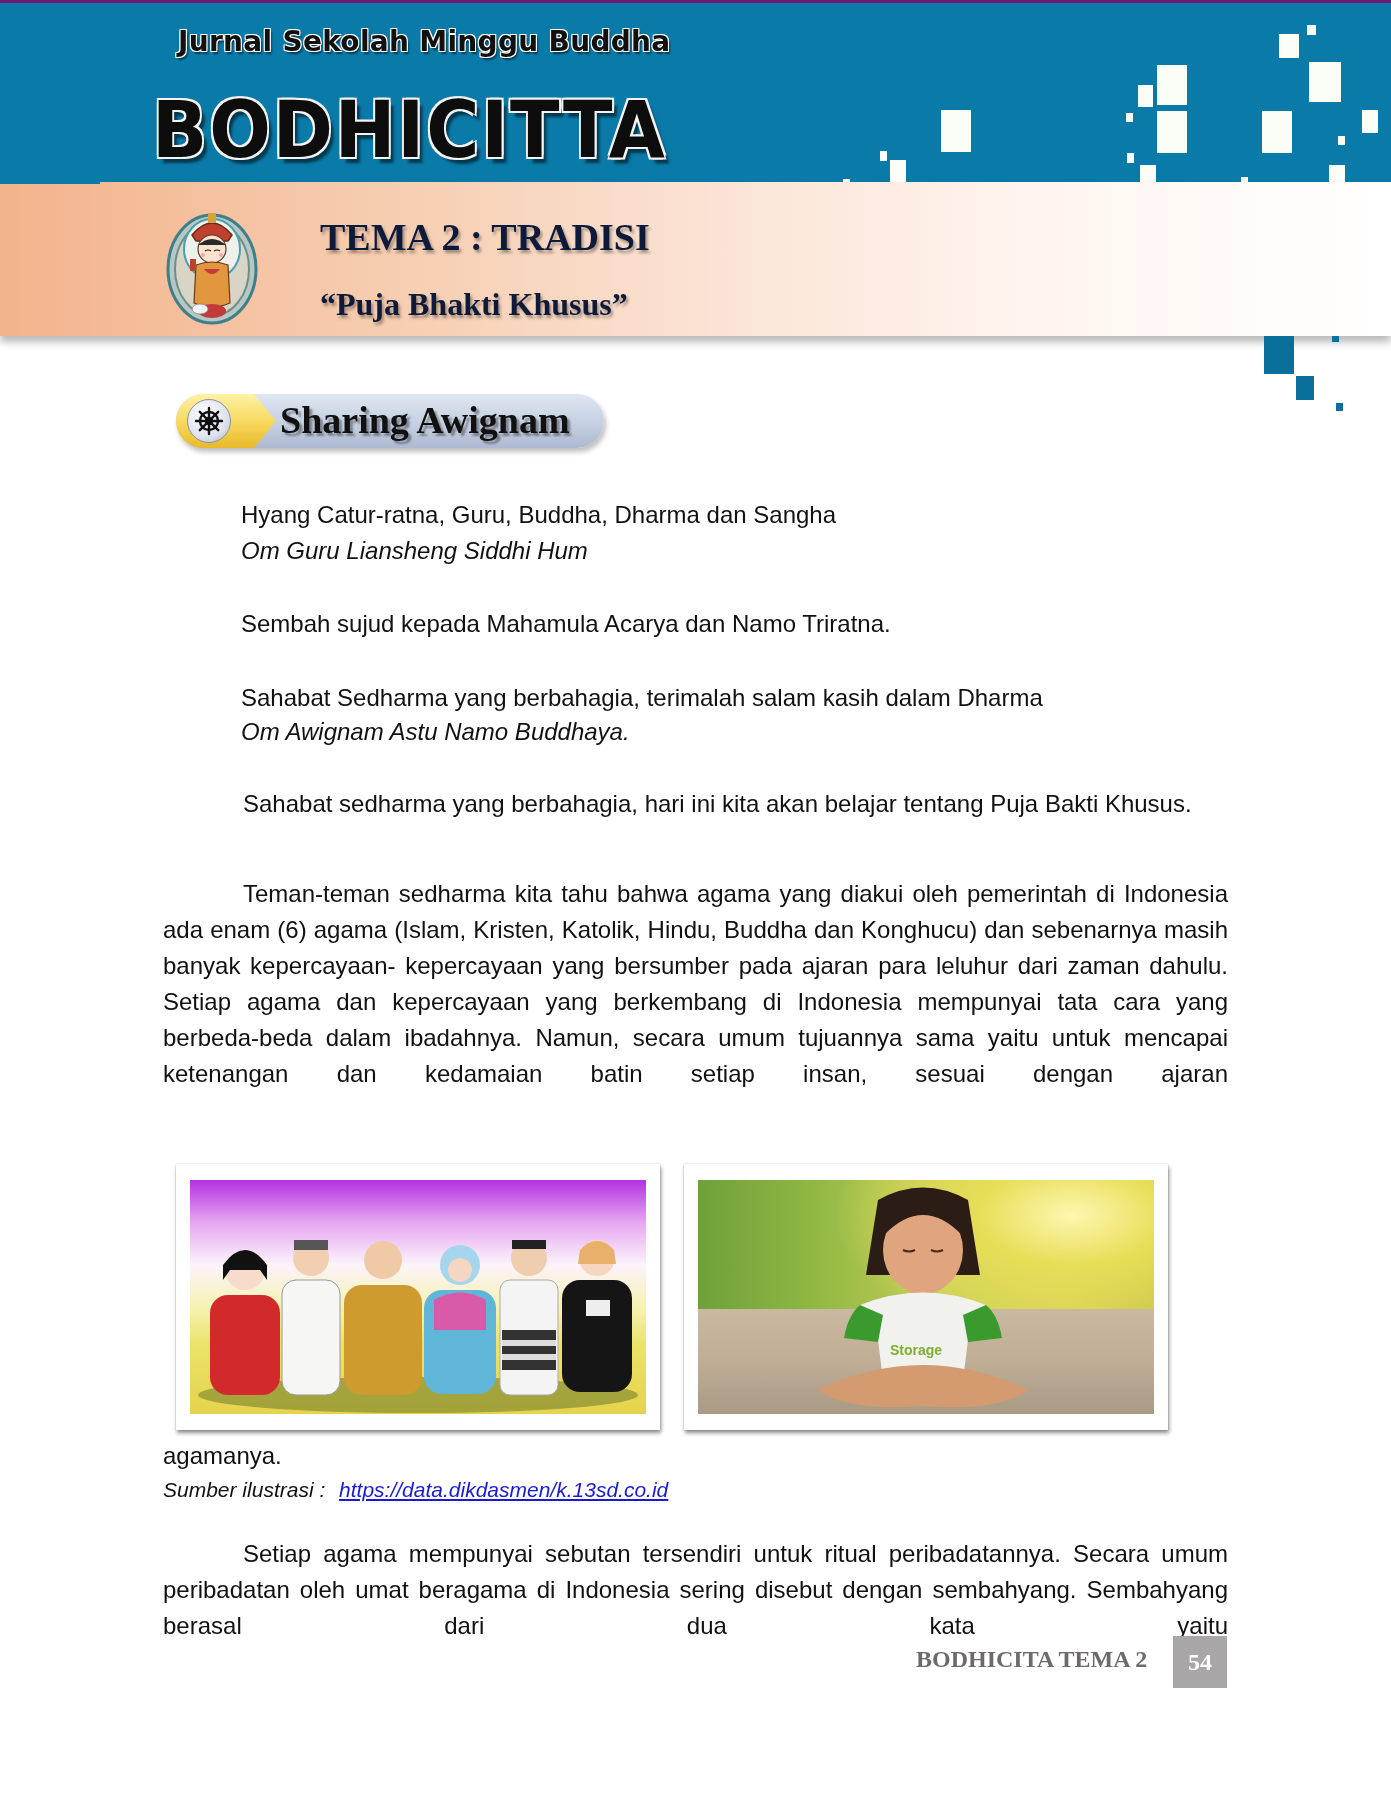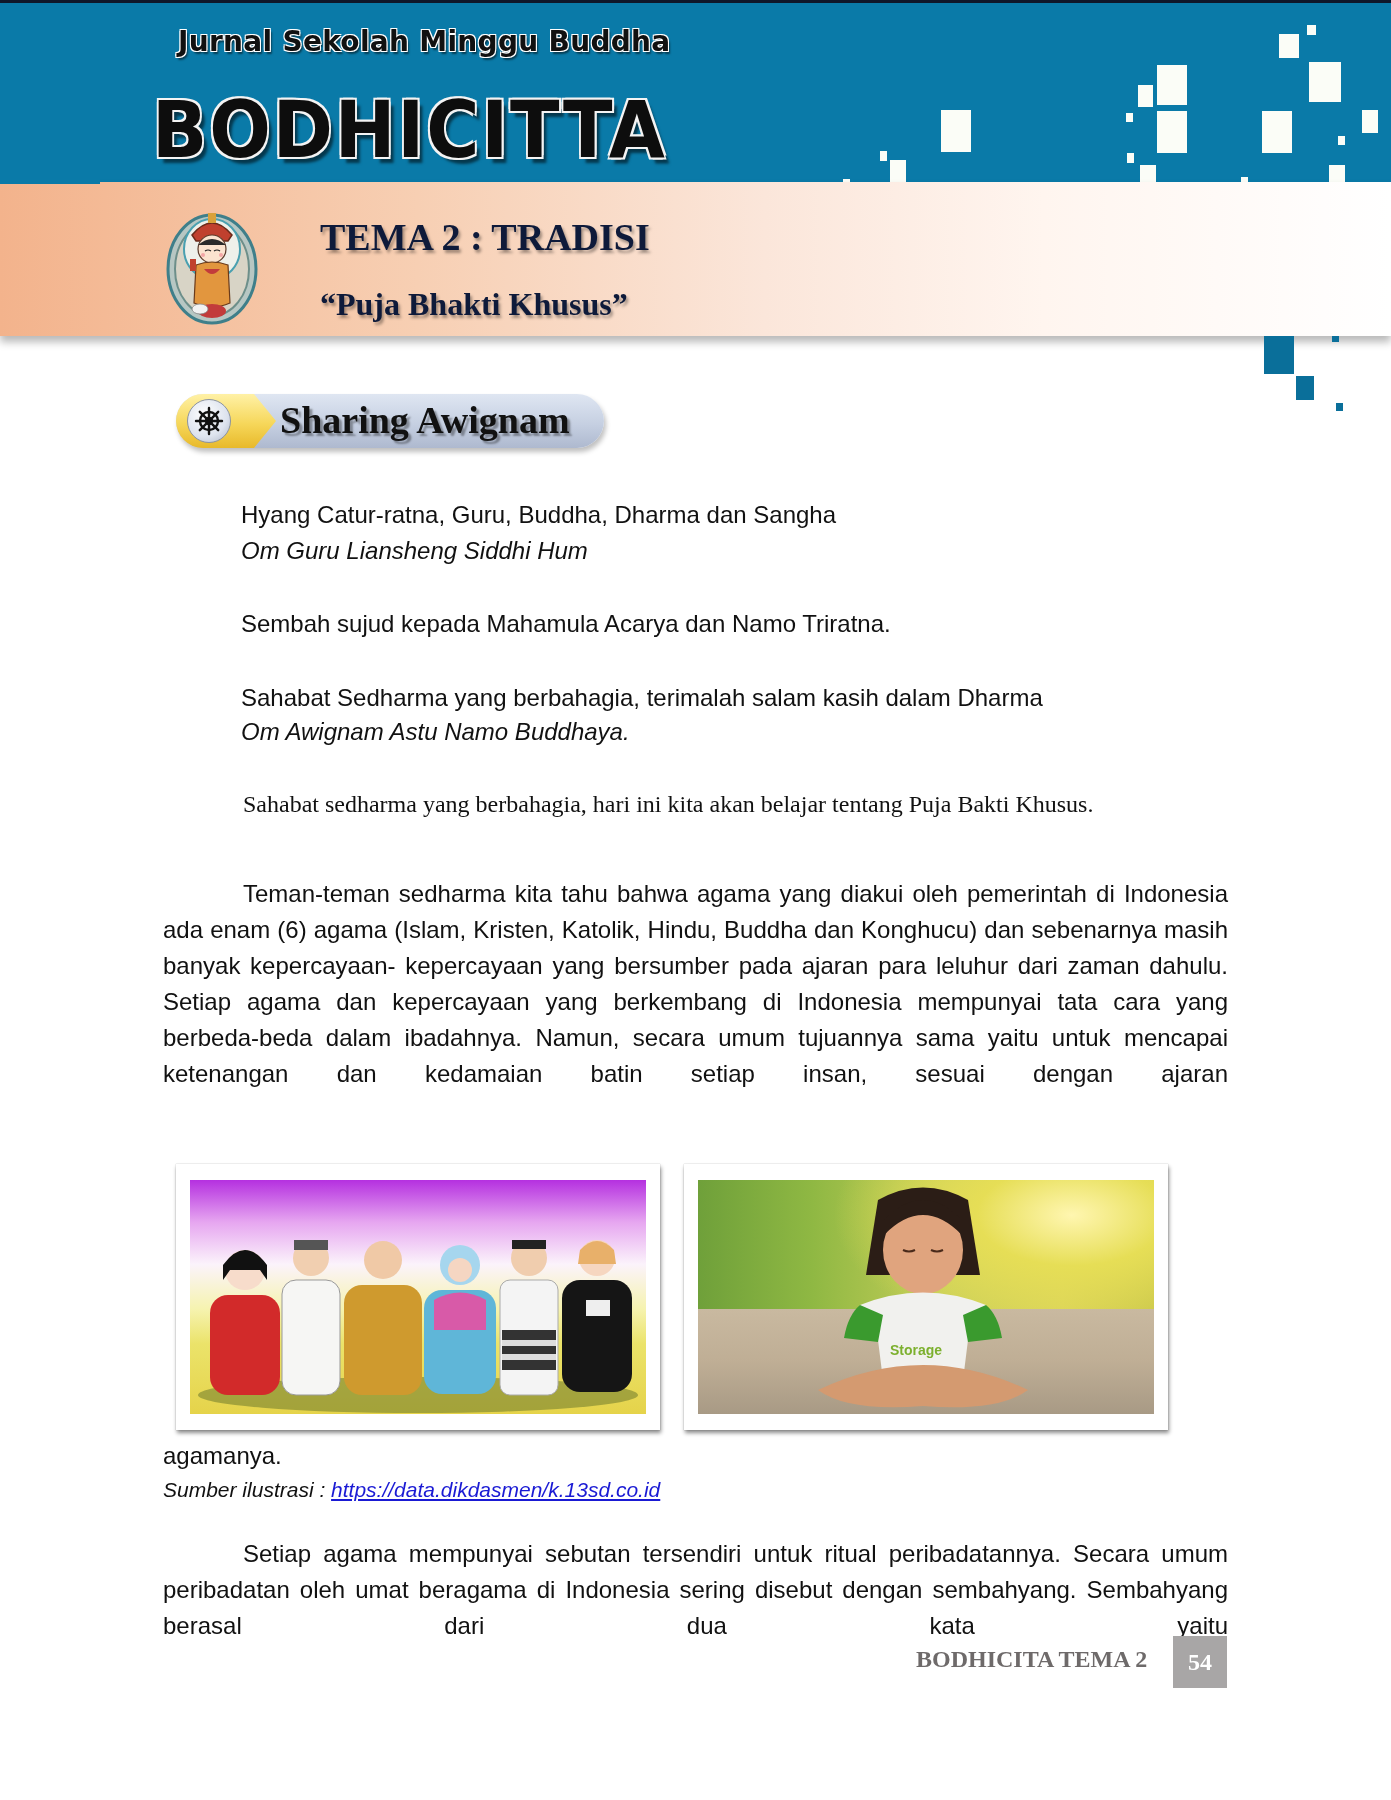--- a/index.html
+++ b/index.html
@@ -3,21 +3,21 @@
 <meta charset="utf-8">
 <style>
   * { box-sizing: border-box; margin: 0; padding: 0; }
   html, body { width: 1391px; height: 1800px; background: #ffffff; overflow: hidden; }
   body { position: relative; font-family: "Liberation Sans", sans-serif; color: #111; }
 
   
   .banner {
     position: absolute; left: 0; top: 0; width: 1391px; height: 182px;
     background: #0a7aa8;
-    border-top: 3px solid #0f172a;
+    border-top: 3px solid #701a75;
   }
   .journal-title {
     position: absolute; left: 178px; top: 22px;
     font-family: "DejaVu Sans", sans-serif; font-weight: bold; font-size: 28px;
     color: #111;
     text-shadow: -1px -1px 0 #fff, 1px -1px 0 #fff, -1px 1px 0 #fff, 1px 1px 0 #fff, 2px 3px 2px rgba(0,0,0,0.5);
     letter-spacing: 0.3px;
   }
   .brand-title {
     position: absolute; left: 152px; top: 82px;
@@ -97,21 +97,21 @@
     position: absolute; background: #fff;
     box-shadow: 1px 3px 4px rgba(0,0,0,0.45), 0 0 1px rgba(0,0,0,0.3);
     padding: 16px 14px;
   }
   .photo-inner { width: 100%; height: 100%; position: relative; overflow: hidden; }
 
   .caption {
     position: absolute; left: 163px; top: 1478px;
     font-size: 21px; font-style: italic; color: #111;
   }
-  .caption a { color: #1a1ad4; text-decoration: underline; }
+  .caption a { color: #1a1ad4; text-decoration: underline; margin-left: 8px; }
 
   
   .footer-label {
     position: absolute; left: 916px; top: 1646px;
     font-family: "Liberation Serif", serif; font-weight: bold; font-size: 24px; color: #6e6a6a;
   }
   .page-num {
     position: absolute; left: 1173px; top: 1636px; width: 54px; height: 52px;
     background: #a8a6a6; color: #fff;
     font-family: Liberation Serif, serif; font-weight: bold; font-size: 24px;
@@ -192,21 +192,21 @@
   </svg>
 </div>
 <div class="pill-label">Sharing Awignam</div>
 
 <div class="text greet" style="top:501px;">Hyang Catur-ratna, Guru, Buddha, Dharma dan Sangha</div>
 <div class="text greet it" style="top:537px;">Om Guru Liansheng Siddhi Hum</div>
 <div class="text greet" style="top:610px;">Sembah sujud kepada Mahamula Acarya dan Namo Triratna.</div>
 <div class="text greet" style="top:684px;">Sahabat Sedharma yang berbahagia, terimalah salam kasih dalam Dharma</div>
 <div class="text greet it" style="top:718px;">Om Awignam Astu Namo Buddhaya.</div>
 
-<div class="para" style="top:786px;font-family:Liberation Serif, serif;"><span class="indent"></span><span>Sahabat sedharma yang berbahagia, hari ini kita akan belajar  tentang Puja Bakti Khusus.</span></div>
+<div class="para" style="top:786px;"><span class="indent"></span><span>Sahabat sedharma yang berbahagia, hari ini kita akan belajar  tentang Puja Bakti Khusus.</span></div>
 
 <div class="para last-justify" style="top:876px;"><span class="indent"></span><span>Teman-teman sedharma kita tahu bahwa agama yang diakui oleh pemerintah di Indonesia ada enam (6) agama (Islam, Kristen, Katolik, Hindu, Buddha dan Konghucu) dan sebenarnya masih banyak kepercayaan- kepercayaan yang bersumber pada ajaran para leluhur dari zaman dahulu. Setiap agama dan kepercayaan yang berkembang di Indonesia mempunyai tata cara yang berbeda-beda dalam ibadahnya. Namun, secara umum tujuannya sama yaitu untuk mencapai ketenangan dan kedamaian batin setiap insan, sesuai dengan ajaran</span></div>
 
 <div class="photo-frame" style="left:176px;top:1164px;width:484px;height:266px;">
   <div class="photo-inner" style="background:linear-gradient(to bottom,#b530e0 0%,#e6a6f0 18%,#fbf3fb 36%,#f6f3b0 55%,#ebe36a 70%,#e5d34a 100%);">
     <svg width="456" height="234" viewBox="0 0 456 234" style="position:absolute;left:0;top:0;">
       <ellipse cx="228" cy="215" rx="220" ry="18" fill="#6e7a2c" opacity="0.55"></ellipse>
 
       <g>
         <rect x="20" y="115" width="70" height="100" rx="18" fill="#d22a2a"></rect>

